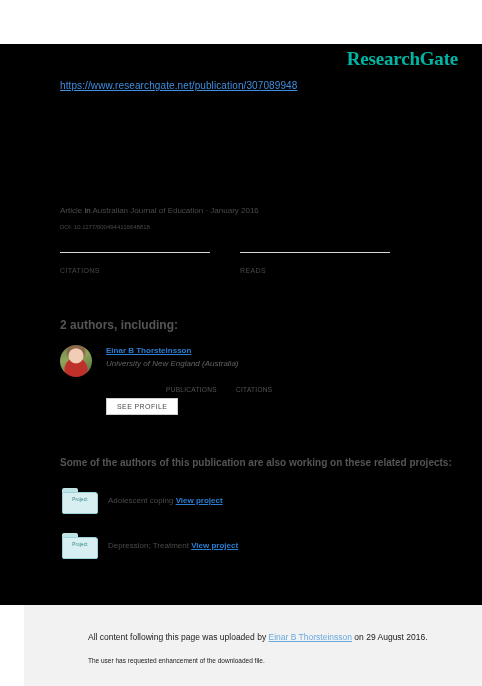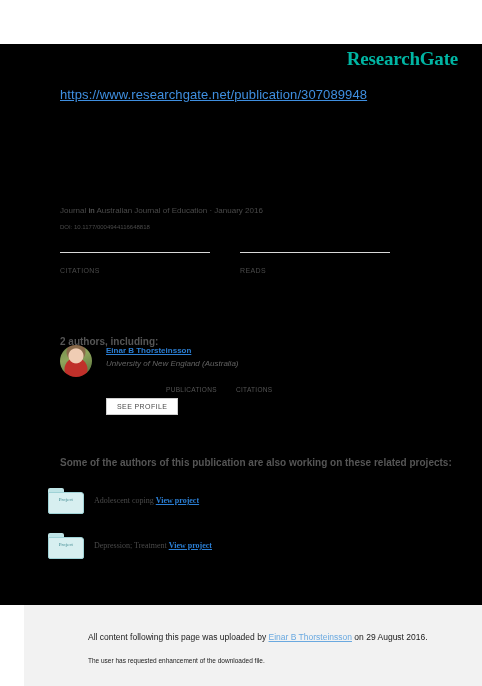--- a/index.html
+++ b/index.html
@@ -27,22 +27,22 @@
   
   .brand {
     position:absolute; right:18px; top:48px;
     font-family:"Liberation Serif", serif;
     font-size:19px; font-weight:bold; letter-spacing:-0.2px;
     color:#00b5a3;
   }
 
   
   .pub-url {
-    position:absolute; left:60px; top:87px;
-    font-size:13px; letter-spacing:0.1px;
+    position:absolute; left:60px; top:80px;
+    font-size:10px; letter-spacing:0.1px;
     color:#3f8fe0;
     white-space:nowrap;
   }
 
   
   .article-line {
     position:absolute; left:60px; top:206px;
     font-size:8px; color:#4a4a4a; white-space:nowrap;
   }
   .article-line .in { color:#6a6a6a; }
@@ -59,22 +59,22 @@
     margin-top:1px;
   }
   .metric .lbl {
     font-size:7px; letter-spacing:0.4px; color:#4a4a4a; margin-top:1px;
   }
   .metric.citations { left:60px; }
   .metric.reads { left:240px; }
 
   
   .authors-head {
-    position:absolute; left:60px; top:336px;
-    font-size:10px; font-weight:bold; color:#555555;
+    position:absolute; left:60px; top:318px;
+    font-size:12px; font-weight:bold; color:#555555;
   }
   .author-row { position:absolute; left:60px; top:345px; width:360px; }
   .avatar {
     position:absolute; left:0; top:0; width:32px; height:32px;
     border-radius:50%;
     background:
       radial-gradient(circle at 50% 34%, #f0cdb4 0 7px, rgba(0,0,0,0) 8px),
       radial-gradient(circle at 50% 76%, #c0302a 0 11px, rgba(0,0,0,0) 12px),
       radial-gradient(circle at 50% 22%, #8a6a4a 0 9px, rgba(0,0,0,0) 10px),
       linear-gradient(160deg, #6f8a4a 0%, #8fa55c 40%, #4f6b38 100%);
@@ -100,21 +100,21 @@
     padding:4px 10px;
     font-size:7px; letter-spacing:0.4px; color:#4a4a4a;
     cursor:pointer;
   }
 
   
   .projects-head {
     position:absolute; left:60px; top:457px;
     font-size:10px; font-weight:bold; color:#555555;
   }
-  .project-row { position:absolute; left:48px; width:380px; height:28px;font-family:Liberation Serif, serif; }
+  .project-row { position:absolute; left:62px; width:380px; height:28px; }
   .project-row.p0 { top:488px; }
   .project-row.p1 { top:533px; }
   .folder {
     position:absolute; left:0; top:0; width:36px; height:26px;
   }
   .folder .tab {
     position:absolute; left:0; top:0; width:16px; height:5px;
     background:#bfe4e6; border-radius:2px 2px 0 0;
   }
   .folder .body {
@@ -151,21 +151,21 @@
 <div id="page">
 
   <div class="top-white"></div>
   <div class="black-panel"></div>
 
   <div class="brand">ResearchGate</div>
 
   <a class="pub-url" href="#">https://www.researchgate.net/publication/307089948</a>
 
   <div class="article-line">
-    <span>Journal</span>
+    <span>Article</span>
     <span class="in">in</span>
     <span>Australian Journal of Education · January 2016</span>
   </div>
   <div class="doi-line">DOI: 10.1177/0004944116648818</div>
 
   <div class="metric citations">
     <div class="rule"></div>
     <div class="num"></div>
     <div class="lbl">CITATIONS</div>
   </div>

